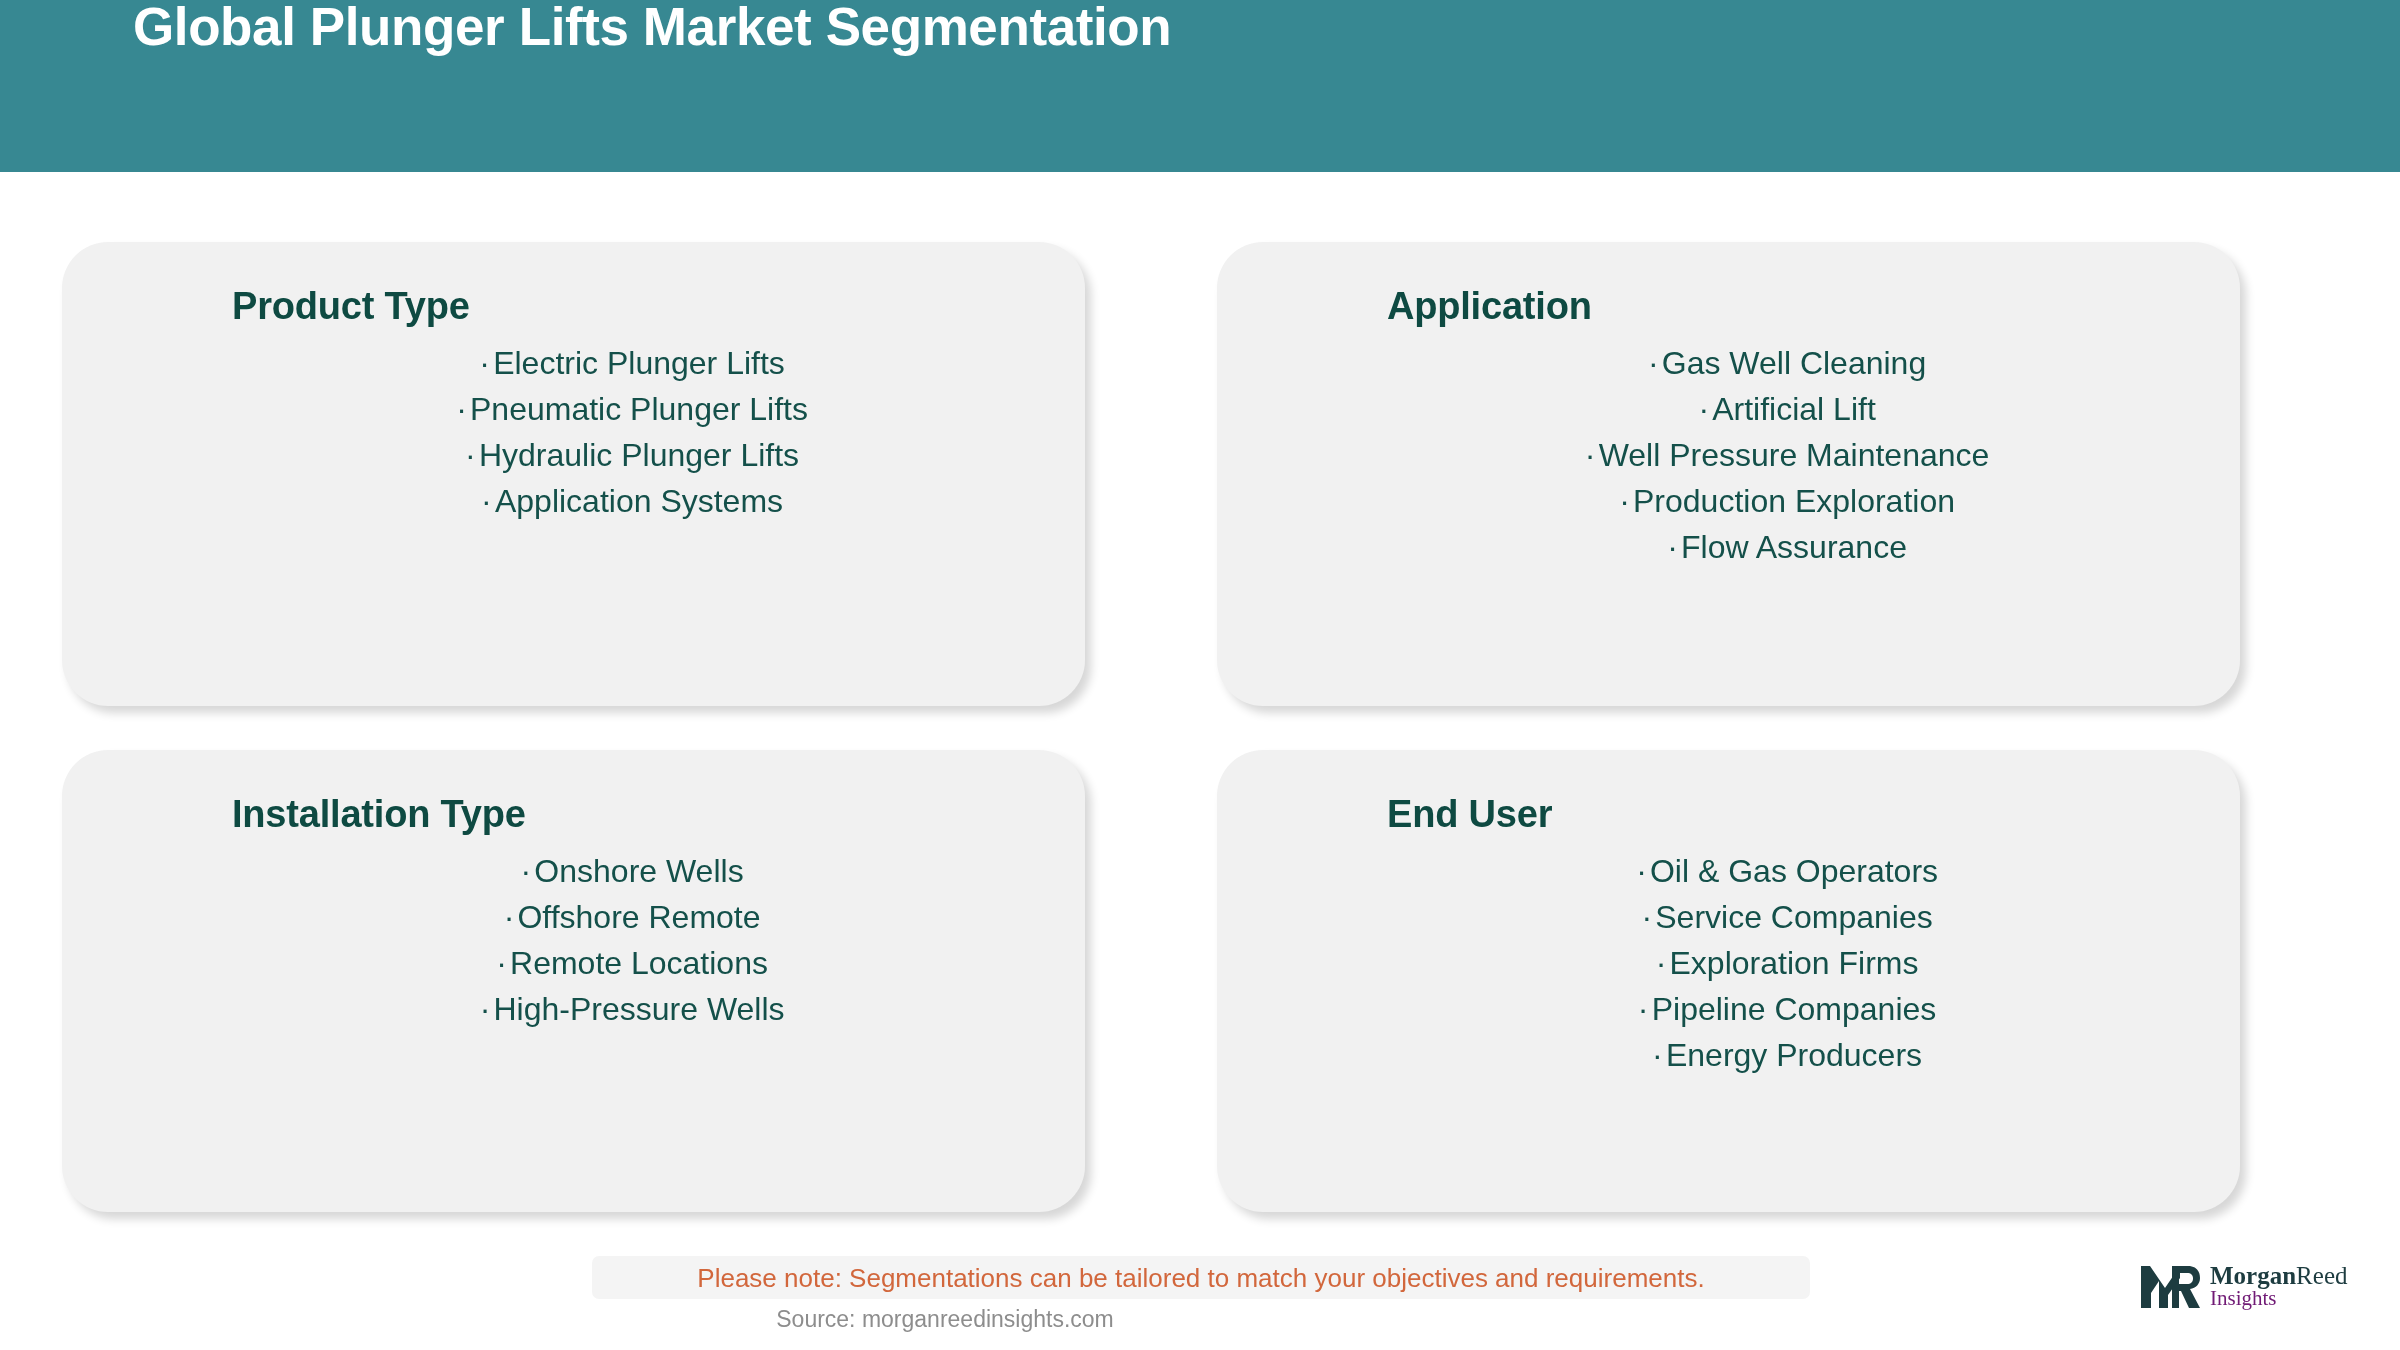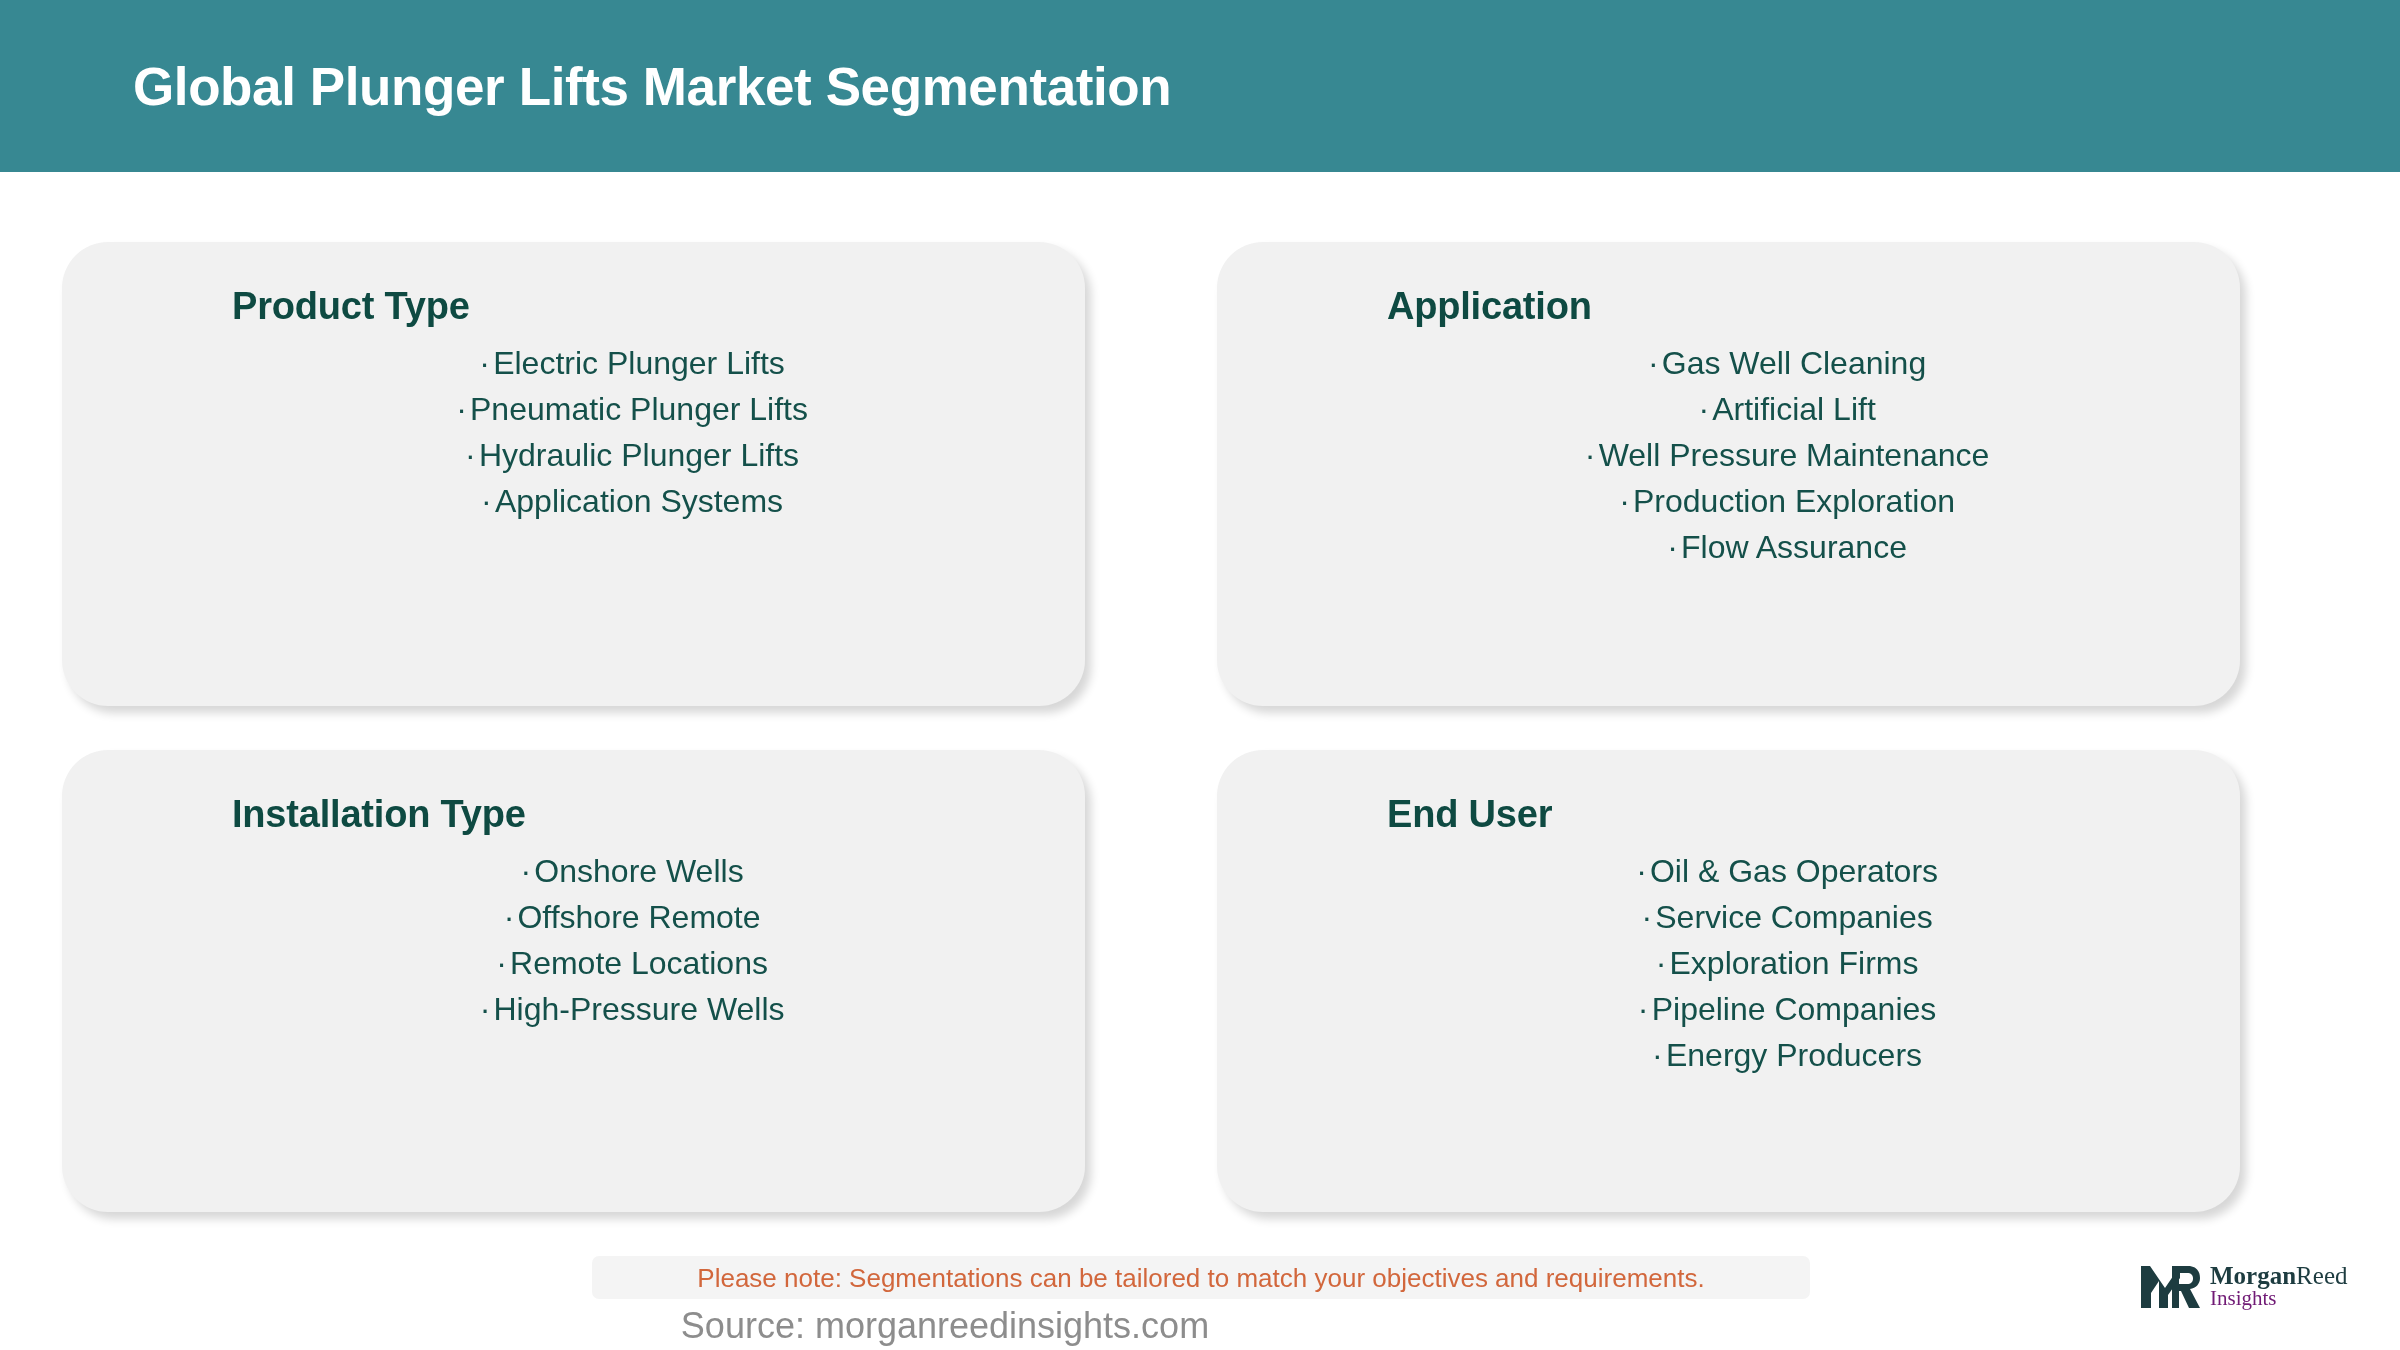--- a/index.html
+++ b/index.html
@@ -21,21 +21,20 @@
 
   
   .header-bar {
     position: absolute;
     left: 0;
     top: 0;
     width: 2400px;
     height: 172px;
     background: #378892;
     display: flex;
-    align-items: center;
   }
   .header-title {
     margin-left: 133px;
     color: #ffffff;
     font-size: 53px;
     font-weight: bold;
     letter-spacing: -0.4px;
     line-height: 1;
   }
 
@@ -113,21 +112,21 @@
     line-height: 1;
   }
 
   .source-text {
     position: absolute;
     left: 0;
     top: 1308px;
     width: 2400px;
     text-align: center;
     color: #8d8d8d;
-    font-size: 36px;
+    font-size: 23px;
     font-weight: 400;
     line-height: 1;
   }
   .source-inner {
     position: relative;
     left: -255px;
   }
 
   
   .logo {

